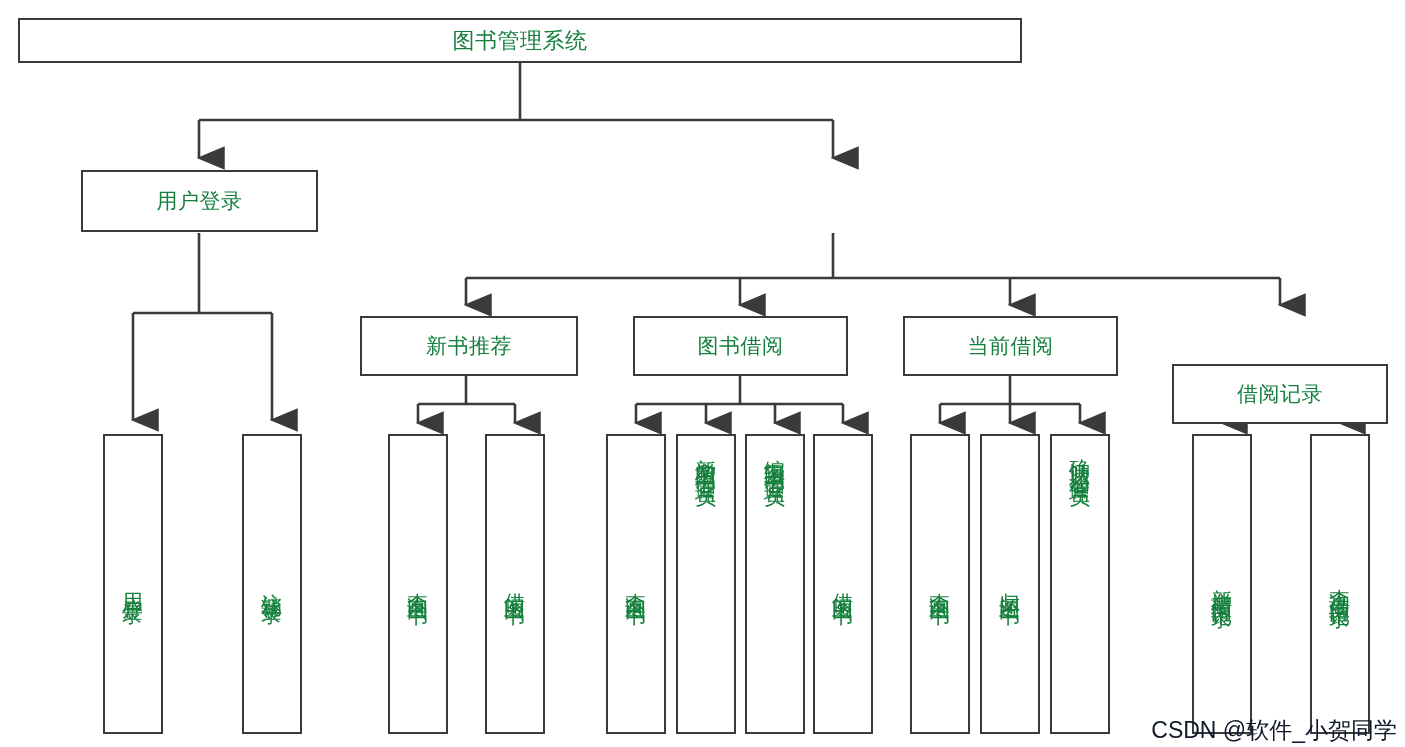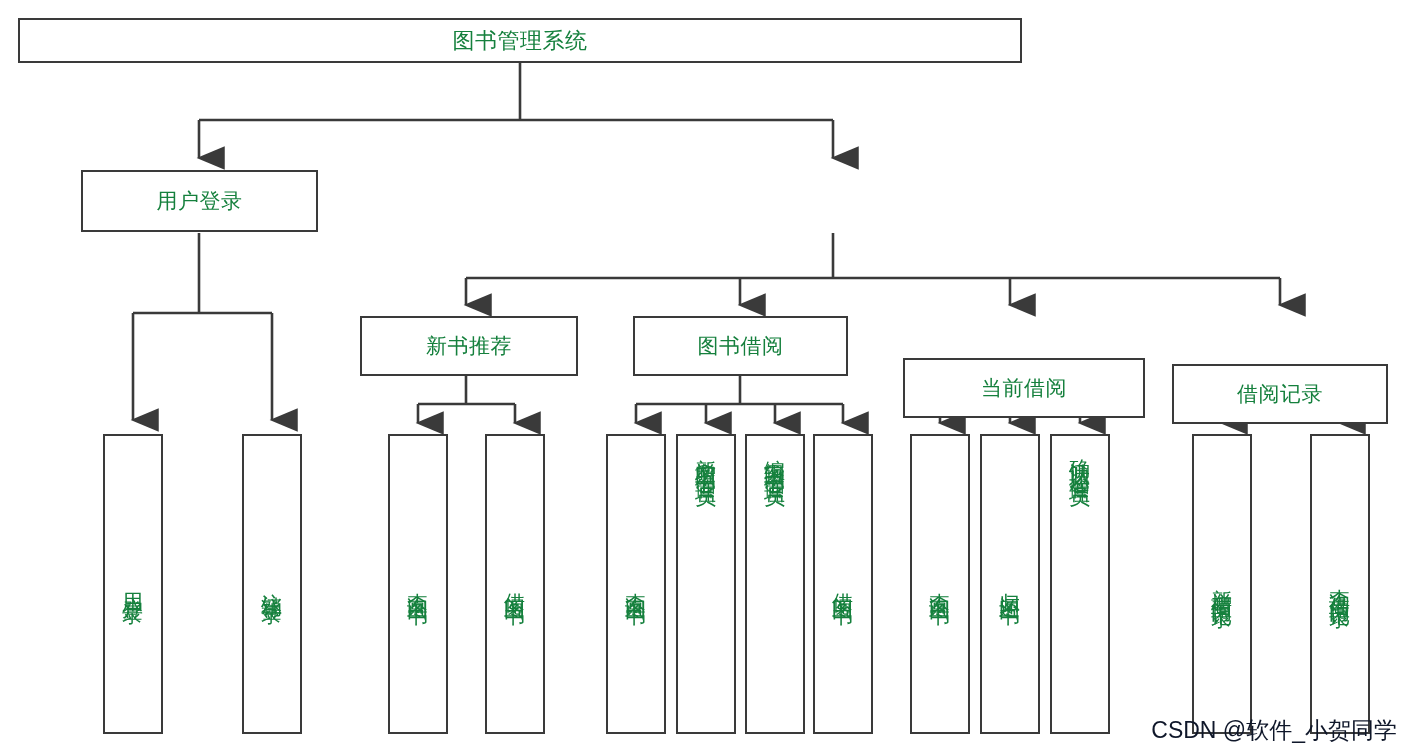--- a/index.html
+++ b/index.html
@@ -140,21 +140,21 @@
   <div class="node horiz" style="left:81px; top:170px; width:237px; height:62px;">
     <span class="label">用户登录</span>
   </div>
 
   <div class="node horiz" style="left:360px; top:316px; width:218px; height:60px;">
     <span class="label">新书推荐</span>
   </div>
   <div class="node horiz" style="left:633px; top:316px; width:215px; height:60px;">
     <span class="label">图书借阅</span>
   </div>
-  <div class="node horiz" style="left:903px; top:316px; width:242px; height:60px;margin-top:42px;">
+  <div class="node horiz" style="left:903px; top:316px; width:215px; height:60px;">
     <span class="label">当前借阅</span>
   </div>
   <div class="node horiz" style="left:1172px; top:316px; width:216px; height:60px;margin-top:48px;">
     <span class="label">借阅记录</span>
   </div>
 
   <div class="node vert center" style="left:103px; top:434px; width:60px; height:300px;">
     <span class="label">用户登录</span>
   </div>
   <div class="node vert center" style="left:242px; top:434px; width:60px; height:300px;">

